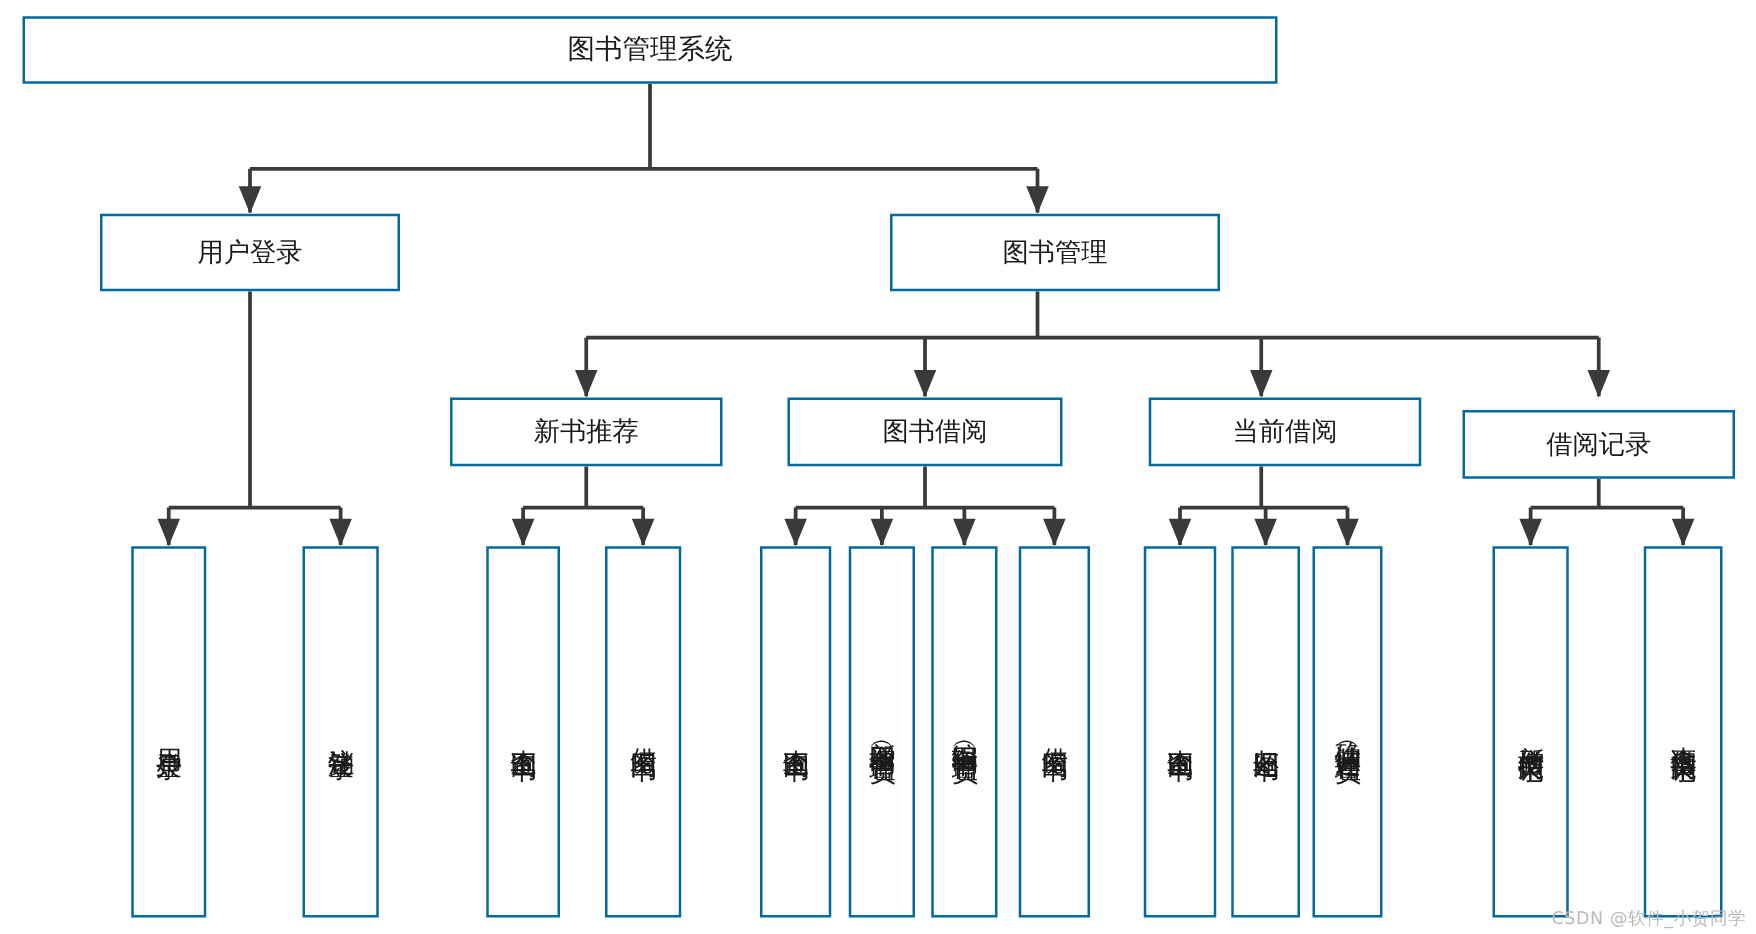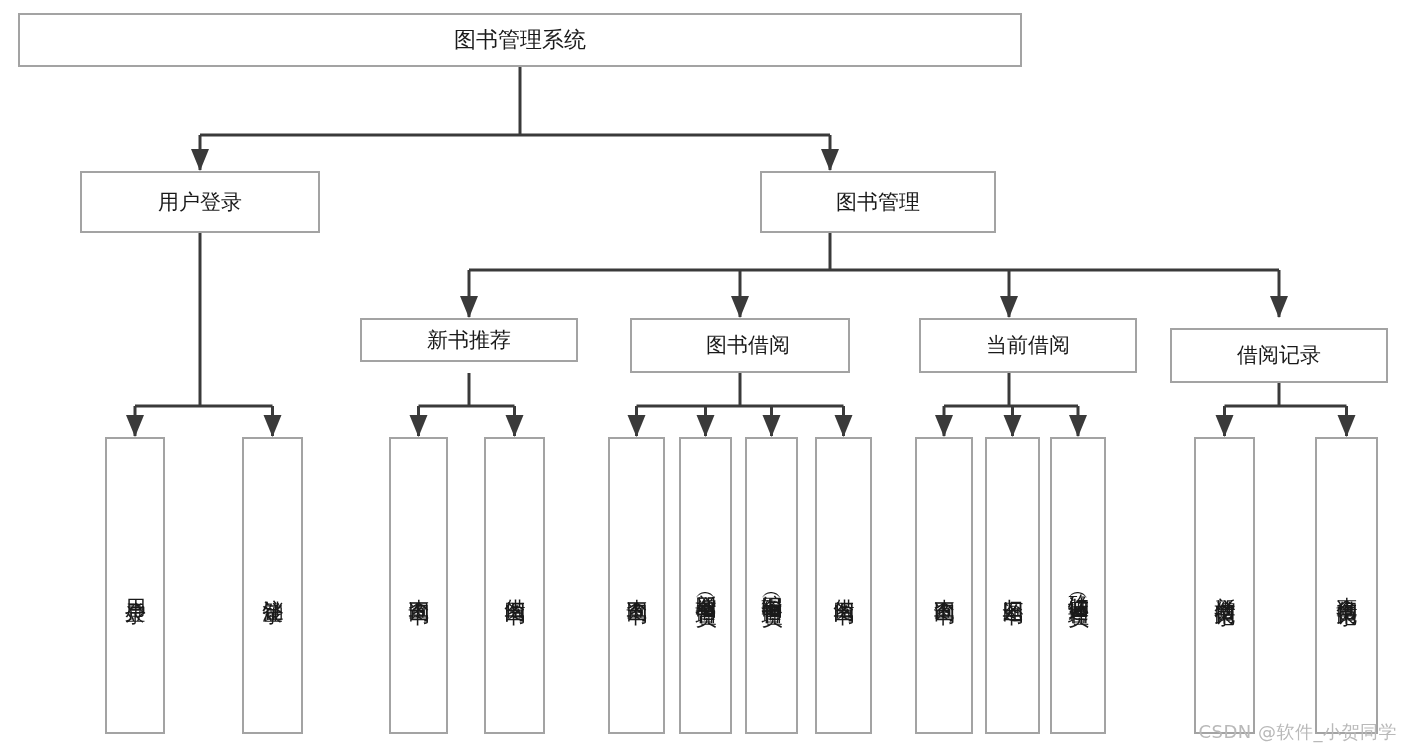--- a/index.html
+++ b/index.html
@@ -21,21 +21,21 @@
     position: absolute;
     left: 0;
     top: 0;
     width: 1405px;
     height: 747px;
     pointer-events: none;
   }
   .node {
     position: absolute;
     box-sizing: border-box;
-    border: 2px solid #a3a3a3;
+    border: 2px solid #0369a1;
     background: #ffffff;
     display: flex;
     align-items: center;
     justify-content: center;
     color: #1a1a1a;
   }
   .node-label {
     display: block;
     text-align: center;
     line-height: 1.18;
@@ -54,21 +54,21 @@
     font-size: 21px;
     letter-spacing: 2px;
   }
   .node.root .node-label {
     font-size: 22px;
   }
   #watermark {
     position: absolute;
     right: 8px;
     bottom: 3px;
-    font-size: 18px;
+    font-size: 14px;
     color: #b9b9b9;
     letter-spacing: 0.5px;
     white-space: nowrap;
   }
 </style>
 </head>
 <body>
 
 <div id="canvas">
   <svg id="edges" viewBox="0 0 1405 747">
@@ -125,24 +125,24 @@
       <line x1="1346.5" y1="406" x2="1346.5" y2="436" stroke="#3a3a3a" stroke-width="3"></line>
       <path d="M1337.5,415 L1355.5,415 L1346.5,437 Z" fill="#3a3a3a"></path>
     </svg>
   <div id="nodes">
       <div class="node horiz root" style="left: 18px; top: 13px; width: 1004px; height: 54px;">
         <span class="node-label">图书管理系统</span>
       </div>
       <div class="node horiz" style="left: 80px; top: 171px; width: 240px; height: 62px;">
         <span class="node-label">用户登录</span>
       </div>
-      <div class="node horiz" style="left: 712px; top: 171px; width: 236px; height: 62px; margin-left: 48px;">
+      <div class="node horiz" style="left: 712px; top: 171px; width: 264px; height: 62px;">
         <span class="node-label">图书管理</span>
       </div>
-      <div class="node horiz" style="left: 360px; top: 318px; width: 218px; height: 44px;">
+      <div class="node horiz" style="left: 360px; top: 318px; width: 218px; height: 55px;">
         <span class="node-label">新书推荐</span>
       </div>
       <div class="node horiz" style="left: 630px; top: 318px; width: 220px; height: 55px; padding-left: 16px;">
         <span class="node-label">图书借阅</span>
       </div>
       <div class="node horiz" style="left: 900px; top: 318px; width: 218px; height: 55px; margin-left: 19px;">
         <span class="node-label">当前借阅</span>
       </div>
       <div class="node horiz" style="left: 1170px; top: 328px; width: 218px; height: 55px;">
         <span class="node-label">借阅记录</span>

